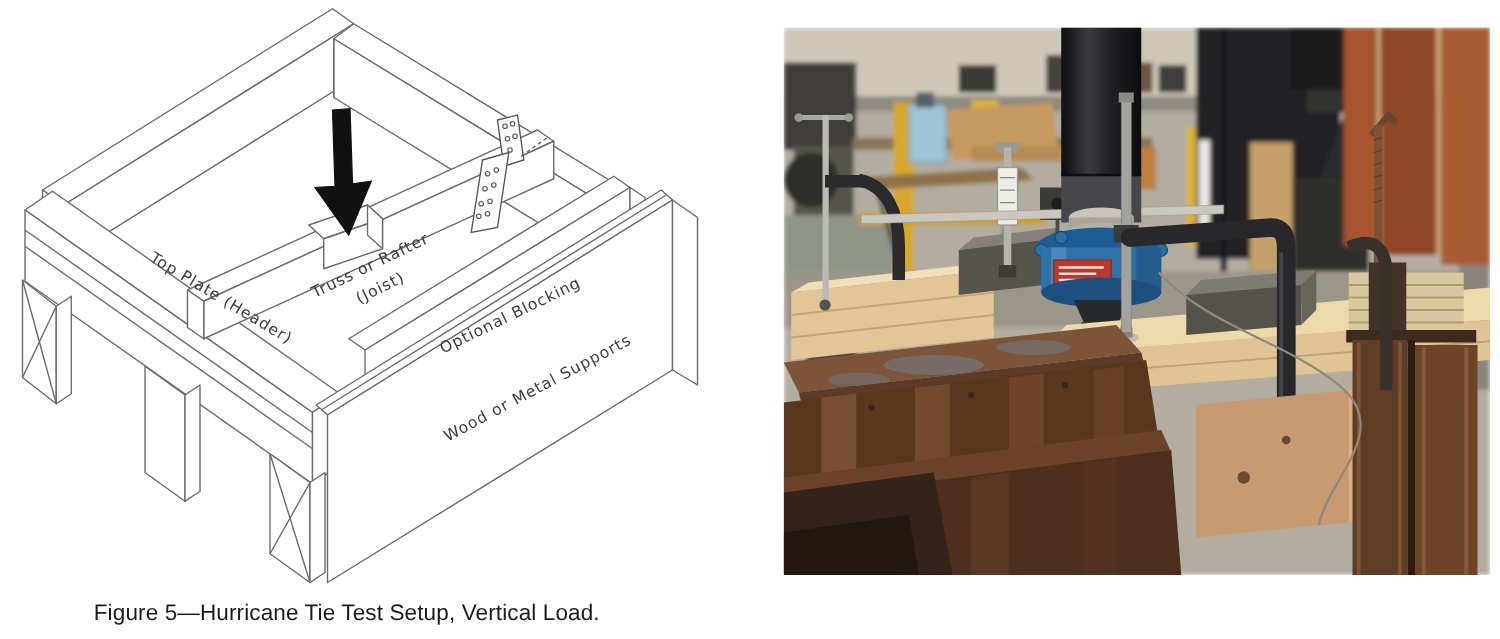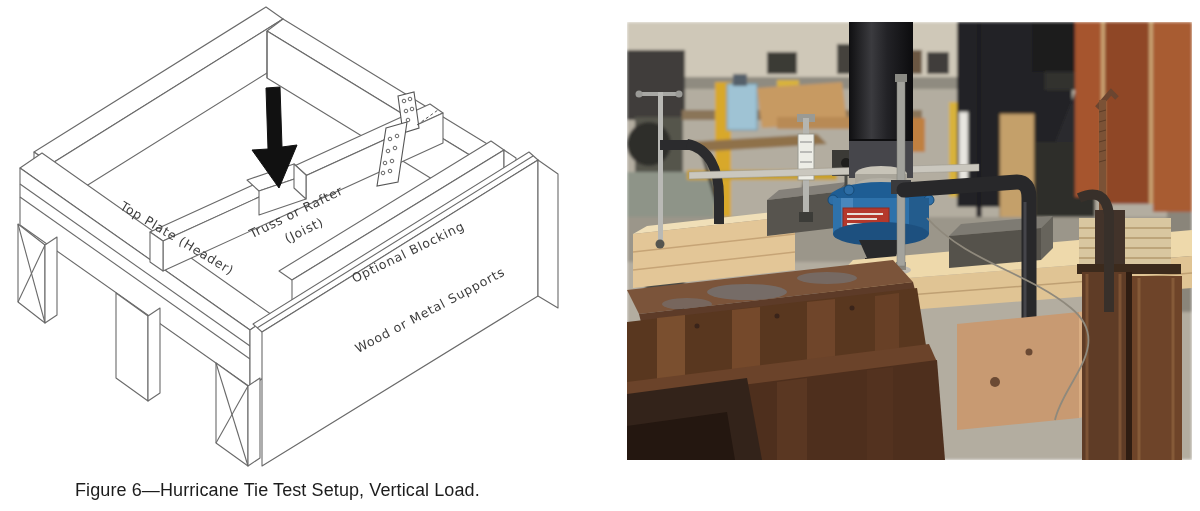--- a/index.html
+++ b/index.html
@@ -325,15 +325,15 @@
 
     <path d="M 300 196 C 340 240 400 250 444 286 S 436 360 428 398" fill="none" stroke="#8f897c" stroke-width="1.8"></path>
 
     <g>
       <polygon points="0,372 120,356 135,438 0,438" fill="#33231a"></polygon>
       <polygon points="0,404 100,390 108,438 0,438" fill="#241710"></polygon>
     </g>
   </svg>
   </div>
 
-  <div id="caption">Figure 6—Hurricane Tie Test Setup, Vertical Load.</div>
+  <div id="caption">Figure 5—Hurricane Tie Test Setup, Vertical Load.</div>
 
 </div>
 
 </body></html>

